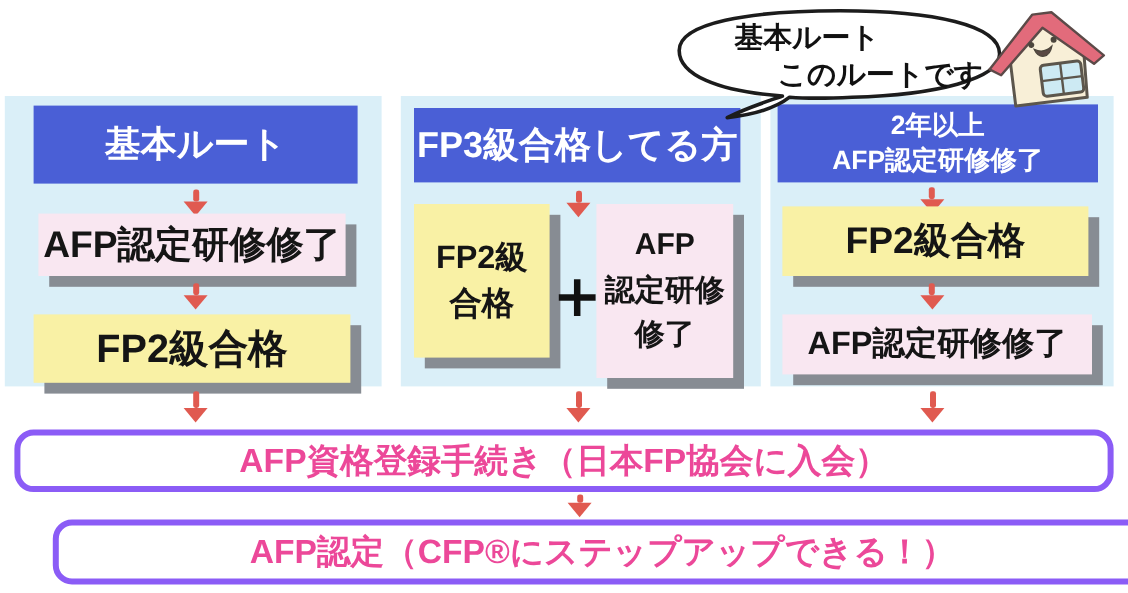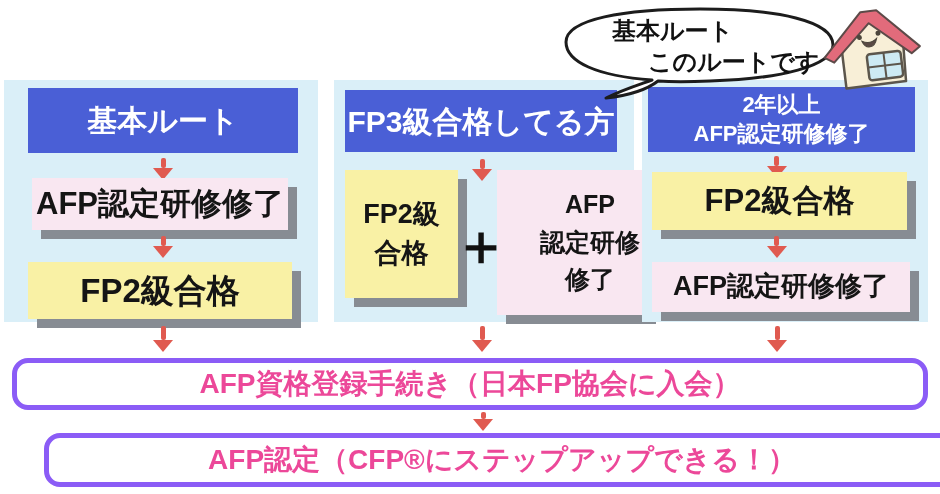--- a/index.html
+++ b/index.html
@@ -28,21 +28,21 @@
   .step-box{
     position:absolute;display:flex;align-items:center;justify-content:center;
     text-align:center;font-weight:800;color:#151515;
     box-shadow:9px 9px 0 0 #878c93;line-height:1.45;
   }
   .pink{background:#f9e7f1;}
   .yellow{background:#f9f1a5;}
   .c1-pink{left:28px;top:98px;width:256px;height:52px;font-size:31px;}
   .c1-yellow{left:24px;top:182px;width:264px;height:57px;font-size:33px;}
   .c2-yellow{left:11px;top:90px;width:113px;height:128px;font-size:27px;}
-  .c2-pink{left:163px;top:90px;width:114px;height:145px;font-size:25px;line-height:1.5;padding-left:36px;}
+  .c2-pink{left:163px;top:90px;width:114px;height:145px;font-size:25px;line-height:1.5;}
   .c3-yellow{left:10px;top:92px;width:255px;height:58px;font-size:31px;}
   .c3-pink{left:10px;top:182px;width:258px;height:50px;font-size:27px;}
   .plus-sign{
     position:absolute;left:121px;top:134px;width:52px;height:64px;
     font-size:56px;font-weight:900;color:#111;display:flex;
     align-items:center;justify-content:center;z-index:3;
   }
   
   .arrow{position:absolute;width:5px;background:#e05a50;border-radius:2px;}
   .arrow::after{

